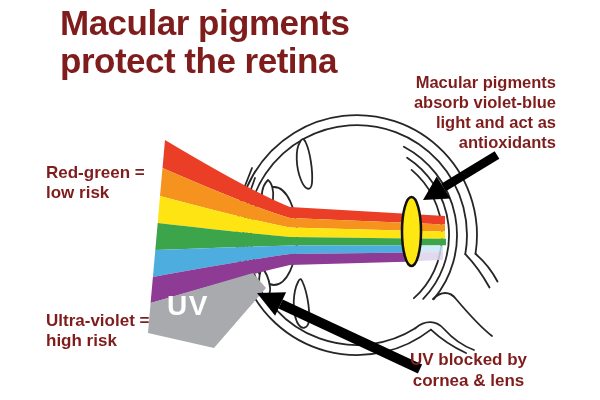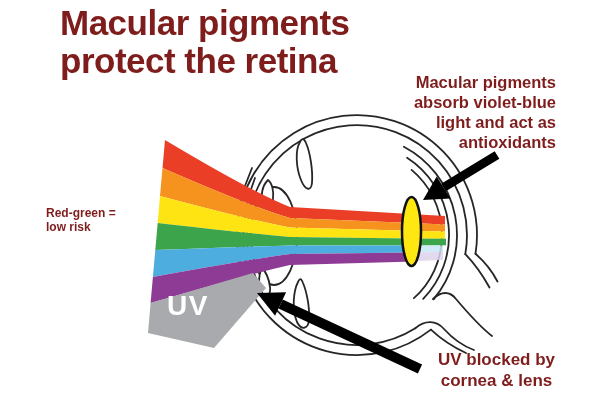--- a/index.html
+++ b/index.html
@@ -7,22 +7,22 @@
     position:relative;width:600px;height:400px;overflow:hidden;
     background:#fff;font-family:"Liberation Sans",sans-serif;
   }
   .stage svg{position:absolute;left:0;top:0;width:600px;height:400px;}
   .txt{
     position:absolute;color:#7f1d1d;font-weight:bold;
     white-space:pre-line;
   }
   .title{left:60px;top:4px;font-size:35px;line-height:1.08;letter-spacing:-0.5px;}
   .note-macular{left:330px;right:44px;top:72px;font-size:16.5px;line-height:1.22;text-align:right;}
-  .note-uv{left:424px;top:349px;width:145px;font-size:17px;line-height:1.25;text-align:center;}
-  .risk1{left:46px;top:163px;font-size:12px;line-height:1.18;margin-top:43px;}
+  .note-uv{left:396px;top:349px;width:145px;font-size:17px;line-height:1.25;text-align:center;}
+  .risk1{left:46px;top:163px;font-size:17px;line-height:1.18;}
   .risk2{left:46px;top:238px;font-size:17px;line-height:1.18;}
   .risk3{left:46px;top:311px;font-size:17px;line-height:1.18;}
   .uv-word{
     position:absolute;left:167px;top:290px;color:#ffffff;
     font-size:28px;font-weight:bold;letter-spacing:1.5px;text-align:center;
   }
 </style>
 </head>
 <body>
 
@@ -77,19 +77,21 @@
 
   <div class="txt note-macular">Macular pigments
 absorb violet-blue
 light and act as
 antioxidants</div>
 
   <div class="txt risk1">Red-green =
 low risk</div>
 
 
+  <div class="txt risk3">Ultra-violet =
+high risk</div>
 
   <div class="uv-word">UV</div>
 
   <div class="txt note-uv">UV blocked by
 cornea &amp; lens</div>
 
 </div>
 
 </body></html>

